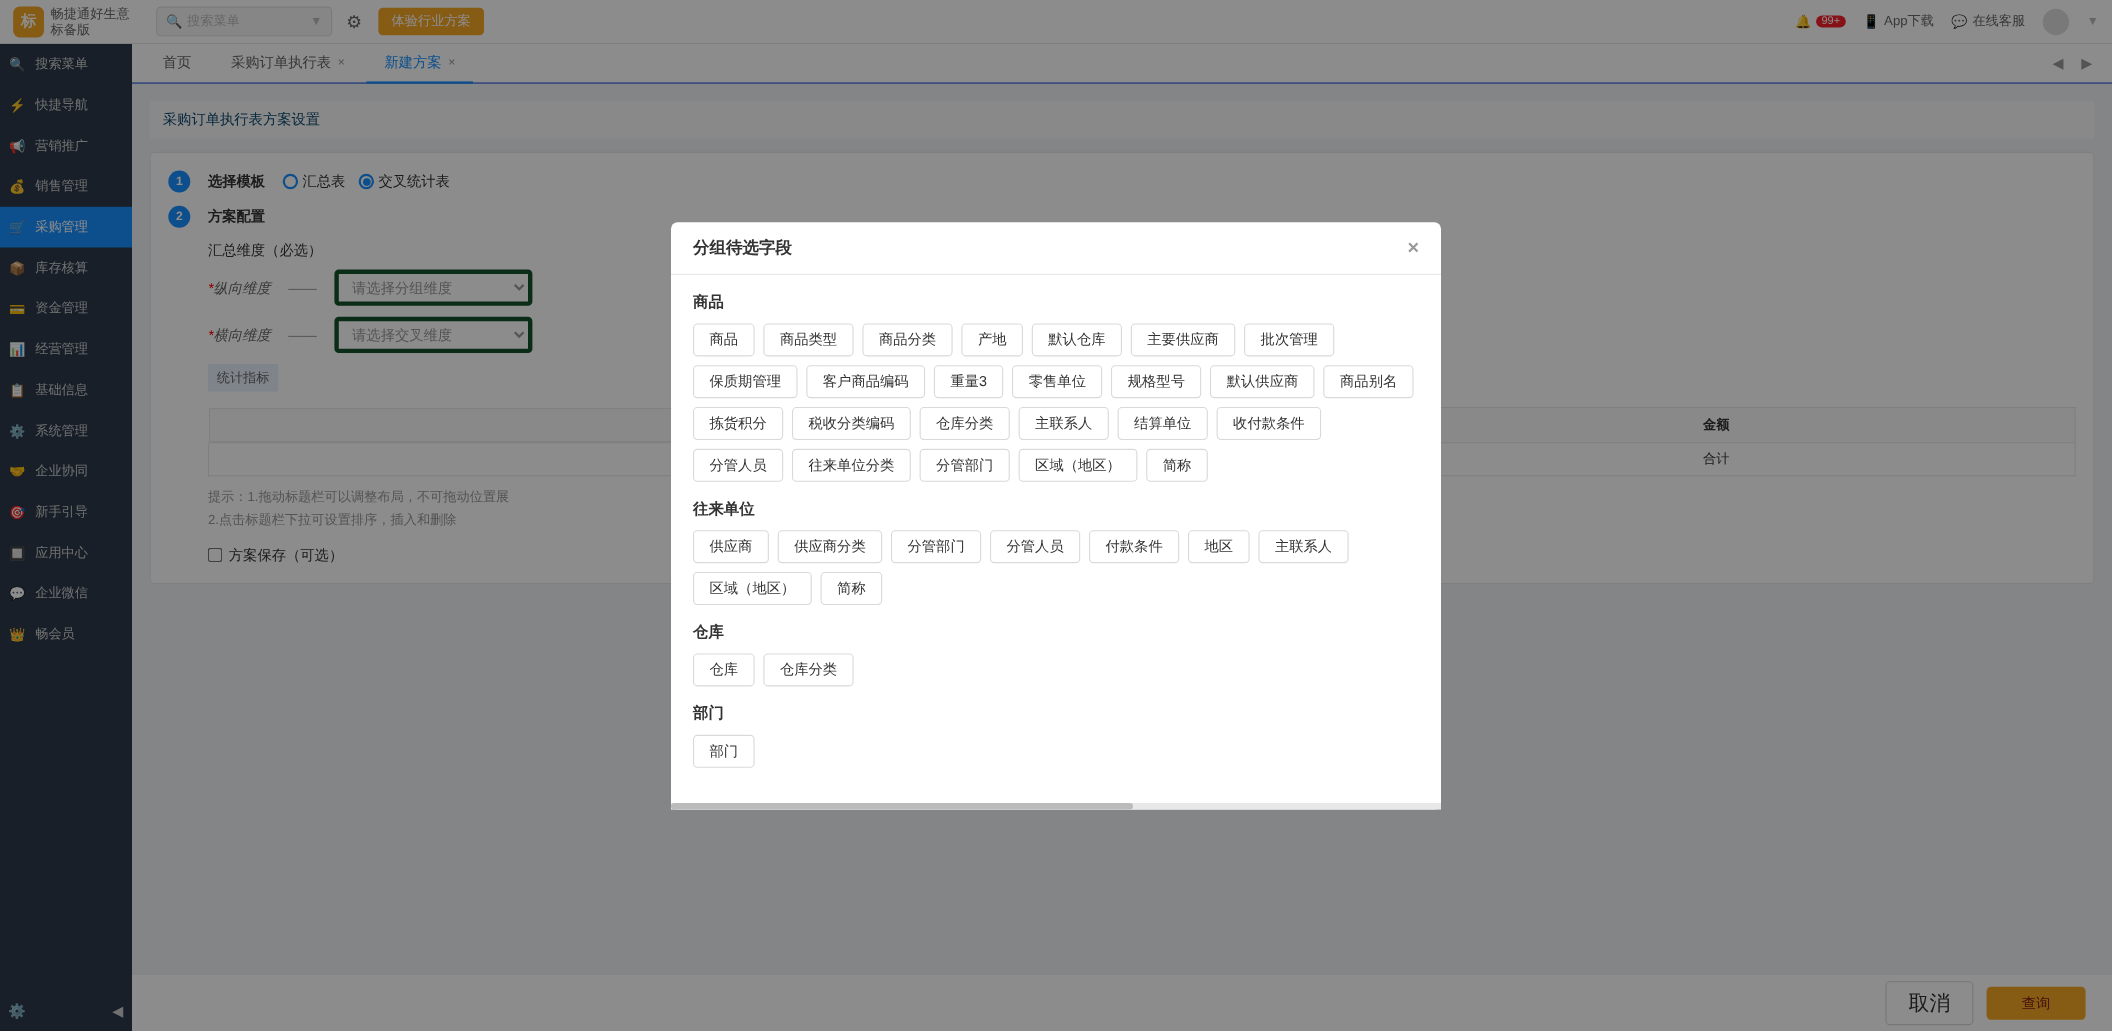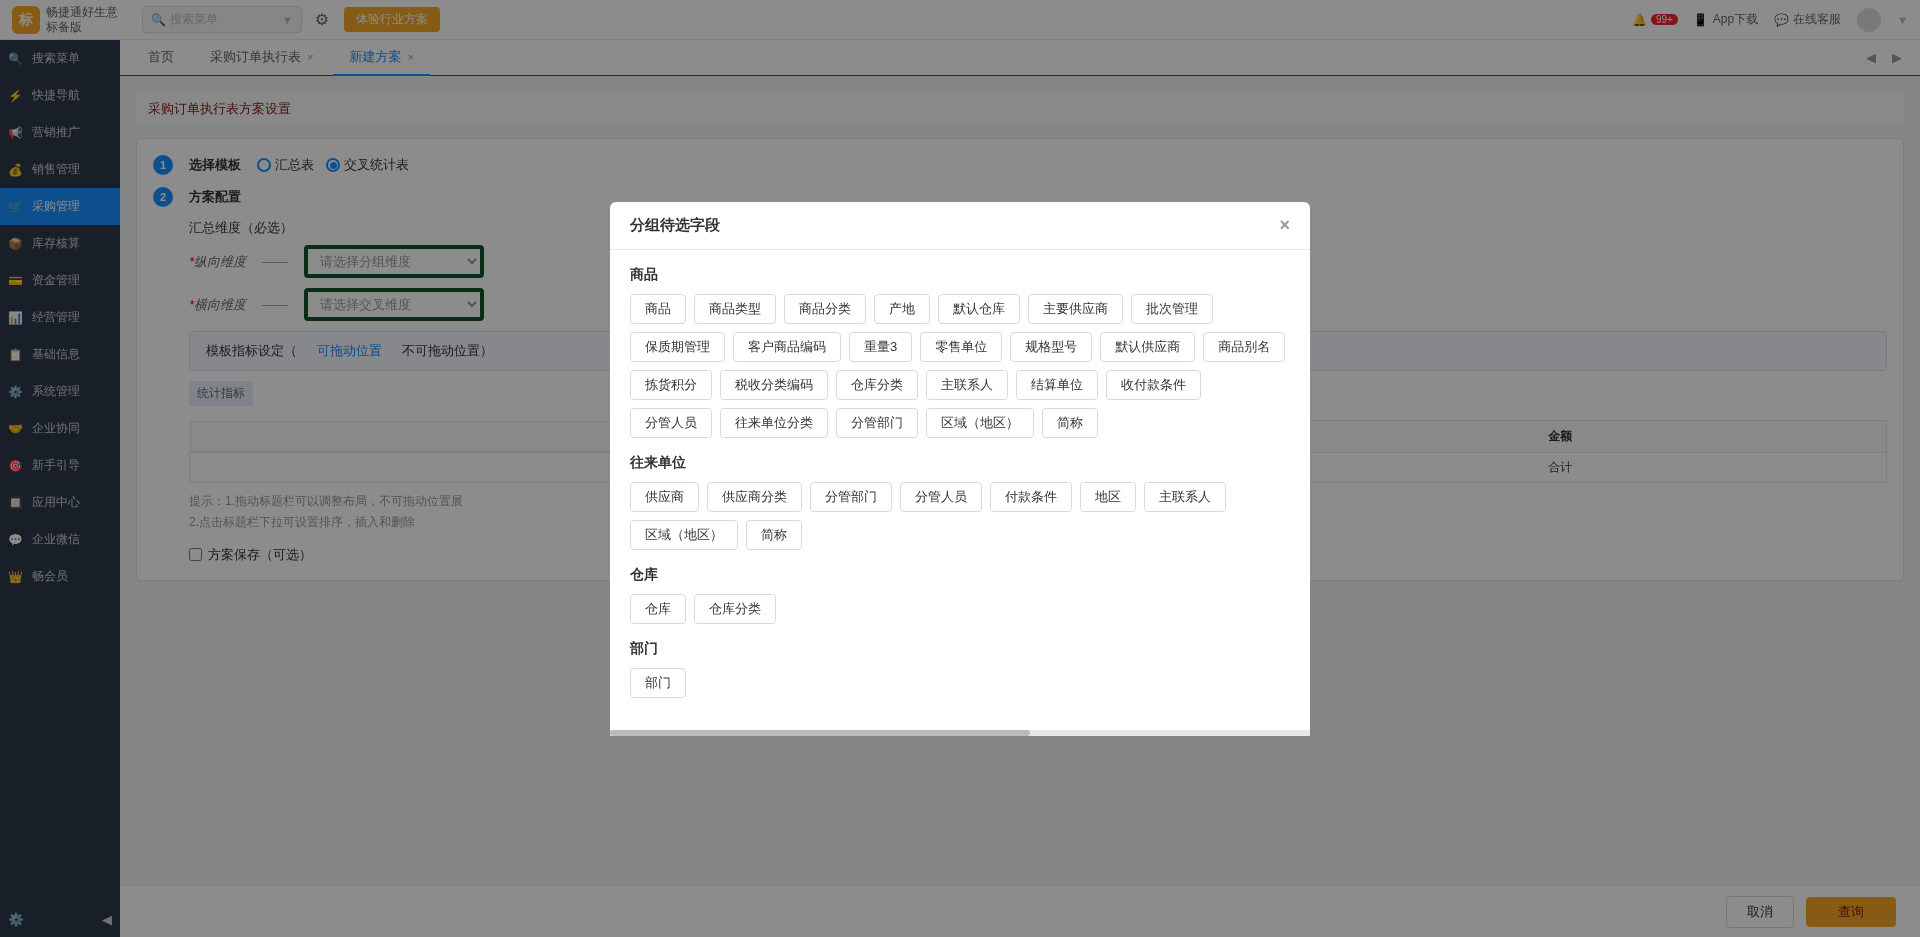--- a/index.html
+++ b/index.html
@@ -86,21 +86,21 @@
     
     .main-content {
       margin-left: 120px;
       margin-top: 76px;
       padding: 16px;
       min-height: calc(100vh - 76px);
     }
 
     
     .page-title-bar {
-      background: #f9f9f9; padding: 8px 12px; font-size: 13px; color: #7f1d1d;
+      background: #f9f9f9; padding: 8px 12px; font-size: 13px; color: #0c4a6e;
       margin-bottom: 12px;
     }
 
     
     .content-box {
       background: #fff; border: 1px solid #e8e8e8; border-radius: 4px; padding: 16px;
     }
     .step-row {
       display: flex; align-items: center; gap: 16px; margin-bottom: 12px;
     }
@@ -141,21 +141,21 @@
     .stats-table th { background: #fafafa; }
     .hint-text { font-size: 12px; color: #999; margin-top: 8px; line-height: 1.8; }
 
     .bottom-bar {
       position: fixed; bottom: 0; left: 120px; right: 0;
       height: 52px; background: #fff; border-top: 1px solid #e8e8e8;
       display: flex; align-items: center; justify-content: flex-end; padding: 0 24px; gap: 12px;
     }
     .btn-cancel {
       border: 1px solid #d9d9d9; background: white; border-radius: 4px;
-      padding: 6px 20px; font-size: 13px; cursor: pointer; color: #333;
+      padding: 6px 20px; font-size: 19px; cursor: pointer; color: #333;
     }
     .btn-confirm {
       border: none; background: #f5a623; border-radius: 4px;
       padding: 6px 32px; font-size: 13px; cursor: pointer; color: #7f1d1d;
     }
 
     
     .modal-overlay {
       position: fixed; inset: 0; background: rgba(0,0,0,0.45); z-index: 200;
       display: flex; align-items: center; justify-content: center;
@@ -358,25 +358,20 @@
       <div class="row-form">
         <span class="form-label">
           <span style="color:red">*</span>横向维度
         </span>
         <span style="color:#999;margin:0 4px">——</span>
         <select class="form-select">
           <option>请选择交叉维度</option>
         </select>
       </div>
 
-      <div class="template-settings-box">
-        <span>模板指标设定（</span>
-        <span style="color:#1890ff">可拖动位置</span>
-        <span>不可拖动位置）</span>
-      </div>
 
       <div>
         <div style="font-size:12px;color:#666;margin-bottom:6px;background:#e8f0fe;padding:4px 8px;display:inline-block;border-radius:2px">统计指标</div>
         <table class="stats-table">
           <thead>
             <tr>
               <th style="display:flex;align-items:center;justify-content:center;gap:4px;">
                 <span>主数量</span>
                 <span>▼</span>
               </th>

